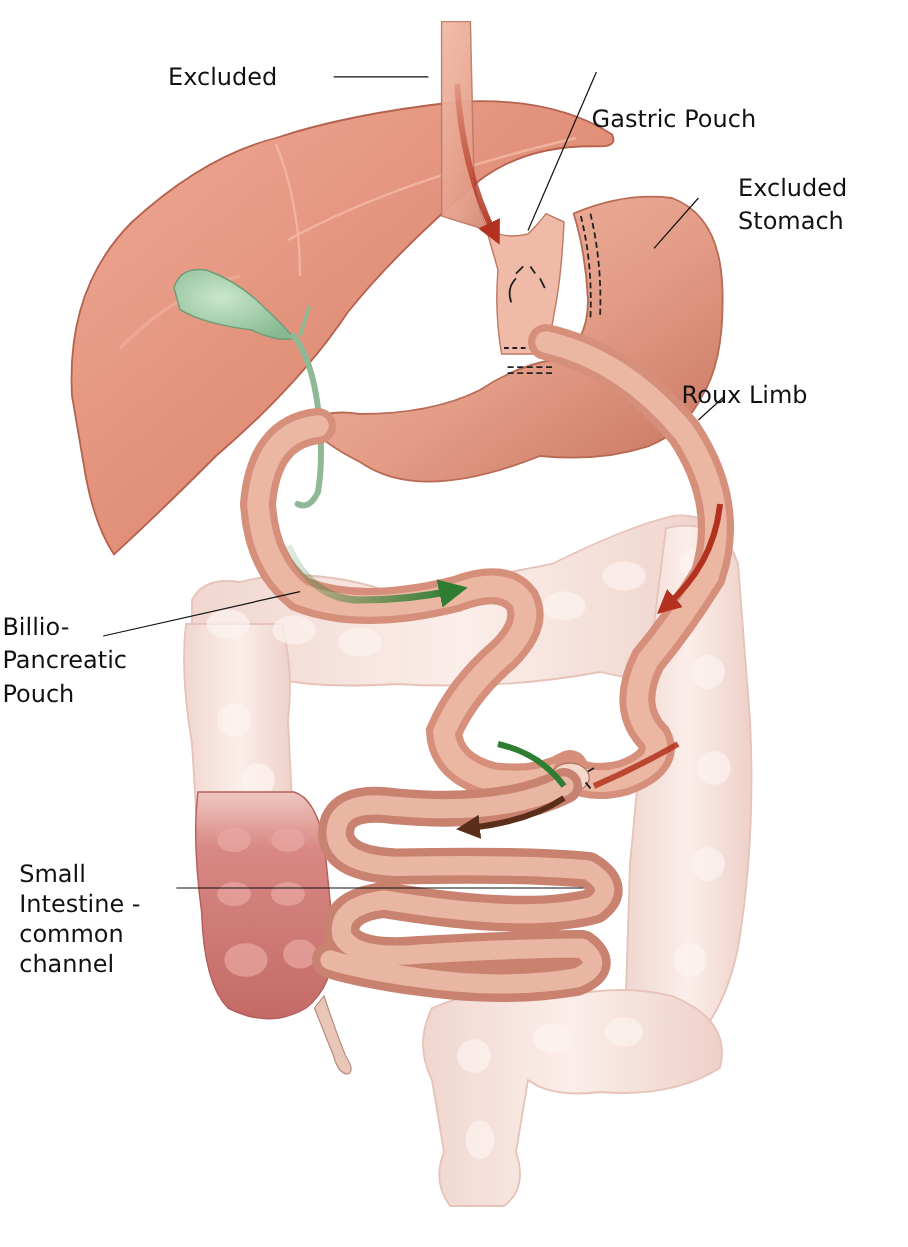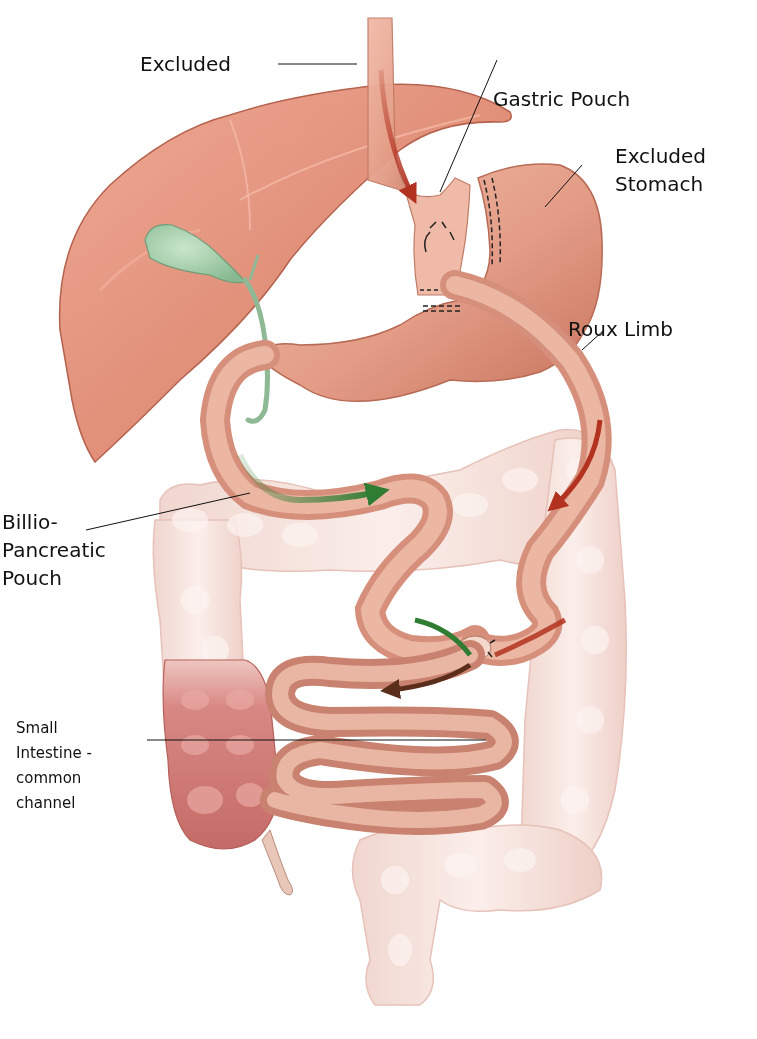--- a/index.html
+++ b/index.html
@@ -1,19 +1,19 @@
 <!DOCTYPE html>
 <html><head>
   <meta charset="utf-8">
   <style>
     html, body { margin: 0; padding: 0; background: #ffffff; }
     body { width: 757px; height: 1039px; position: relative; overflow: hidden; font-family: "DejaVu Sans", sans-serif; }
     #stage { position: absolute; left: 0; top: 0; width: 757px; height: 1039px; }
     .label { position: absolute; font-family: "DejaVu Sans", sans-serif; font-size: 20px; line-height: 28px; color: #111111; white-space: pre; }
-    .label.sm { font-size: 15px; line-height: 25px; }
+    .label.sm { font-size: 20px; line-height: 25px; }
   </style>
 </head>
 <body>
 
 <svg id="stage" viewBox="0 0 757 1039" xmlns="http://www.w3.org/2000/svg">
   <defs>
     <linearGradient id="gOrgan" x1="0" y1="0" x2="1" y2="1">
       <stop offset="0" stop-color="#f2bba8"></stop>
       <stop offset="0.55" stop-color="#e39c86"></stop>
       <stop offset="1" stop-color="#c7735c"></stop>

